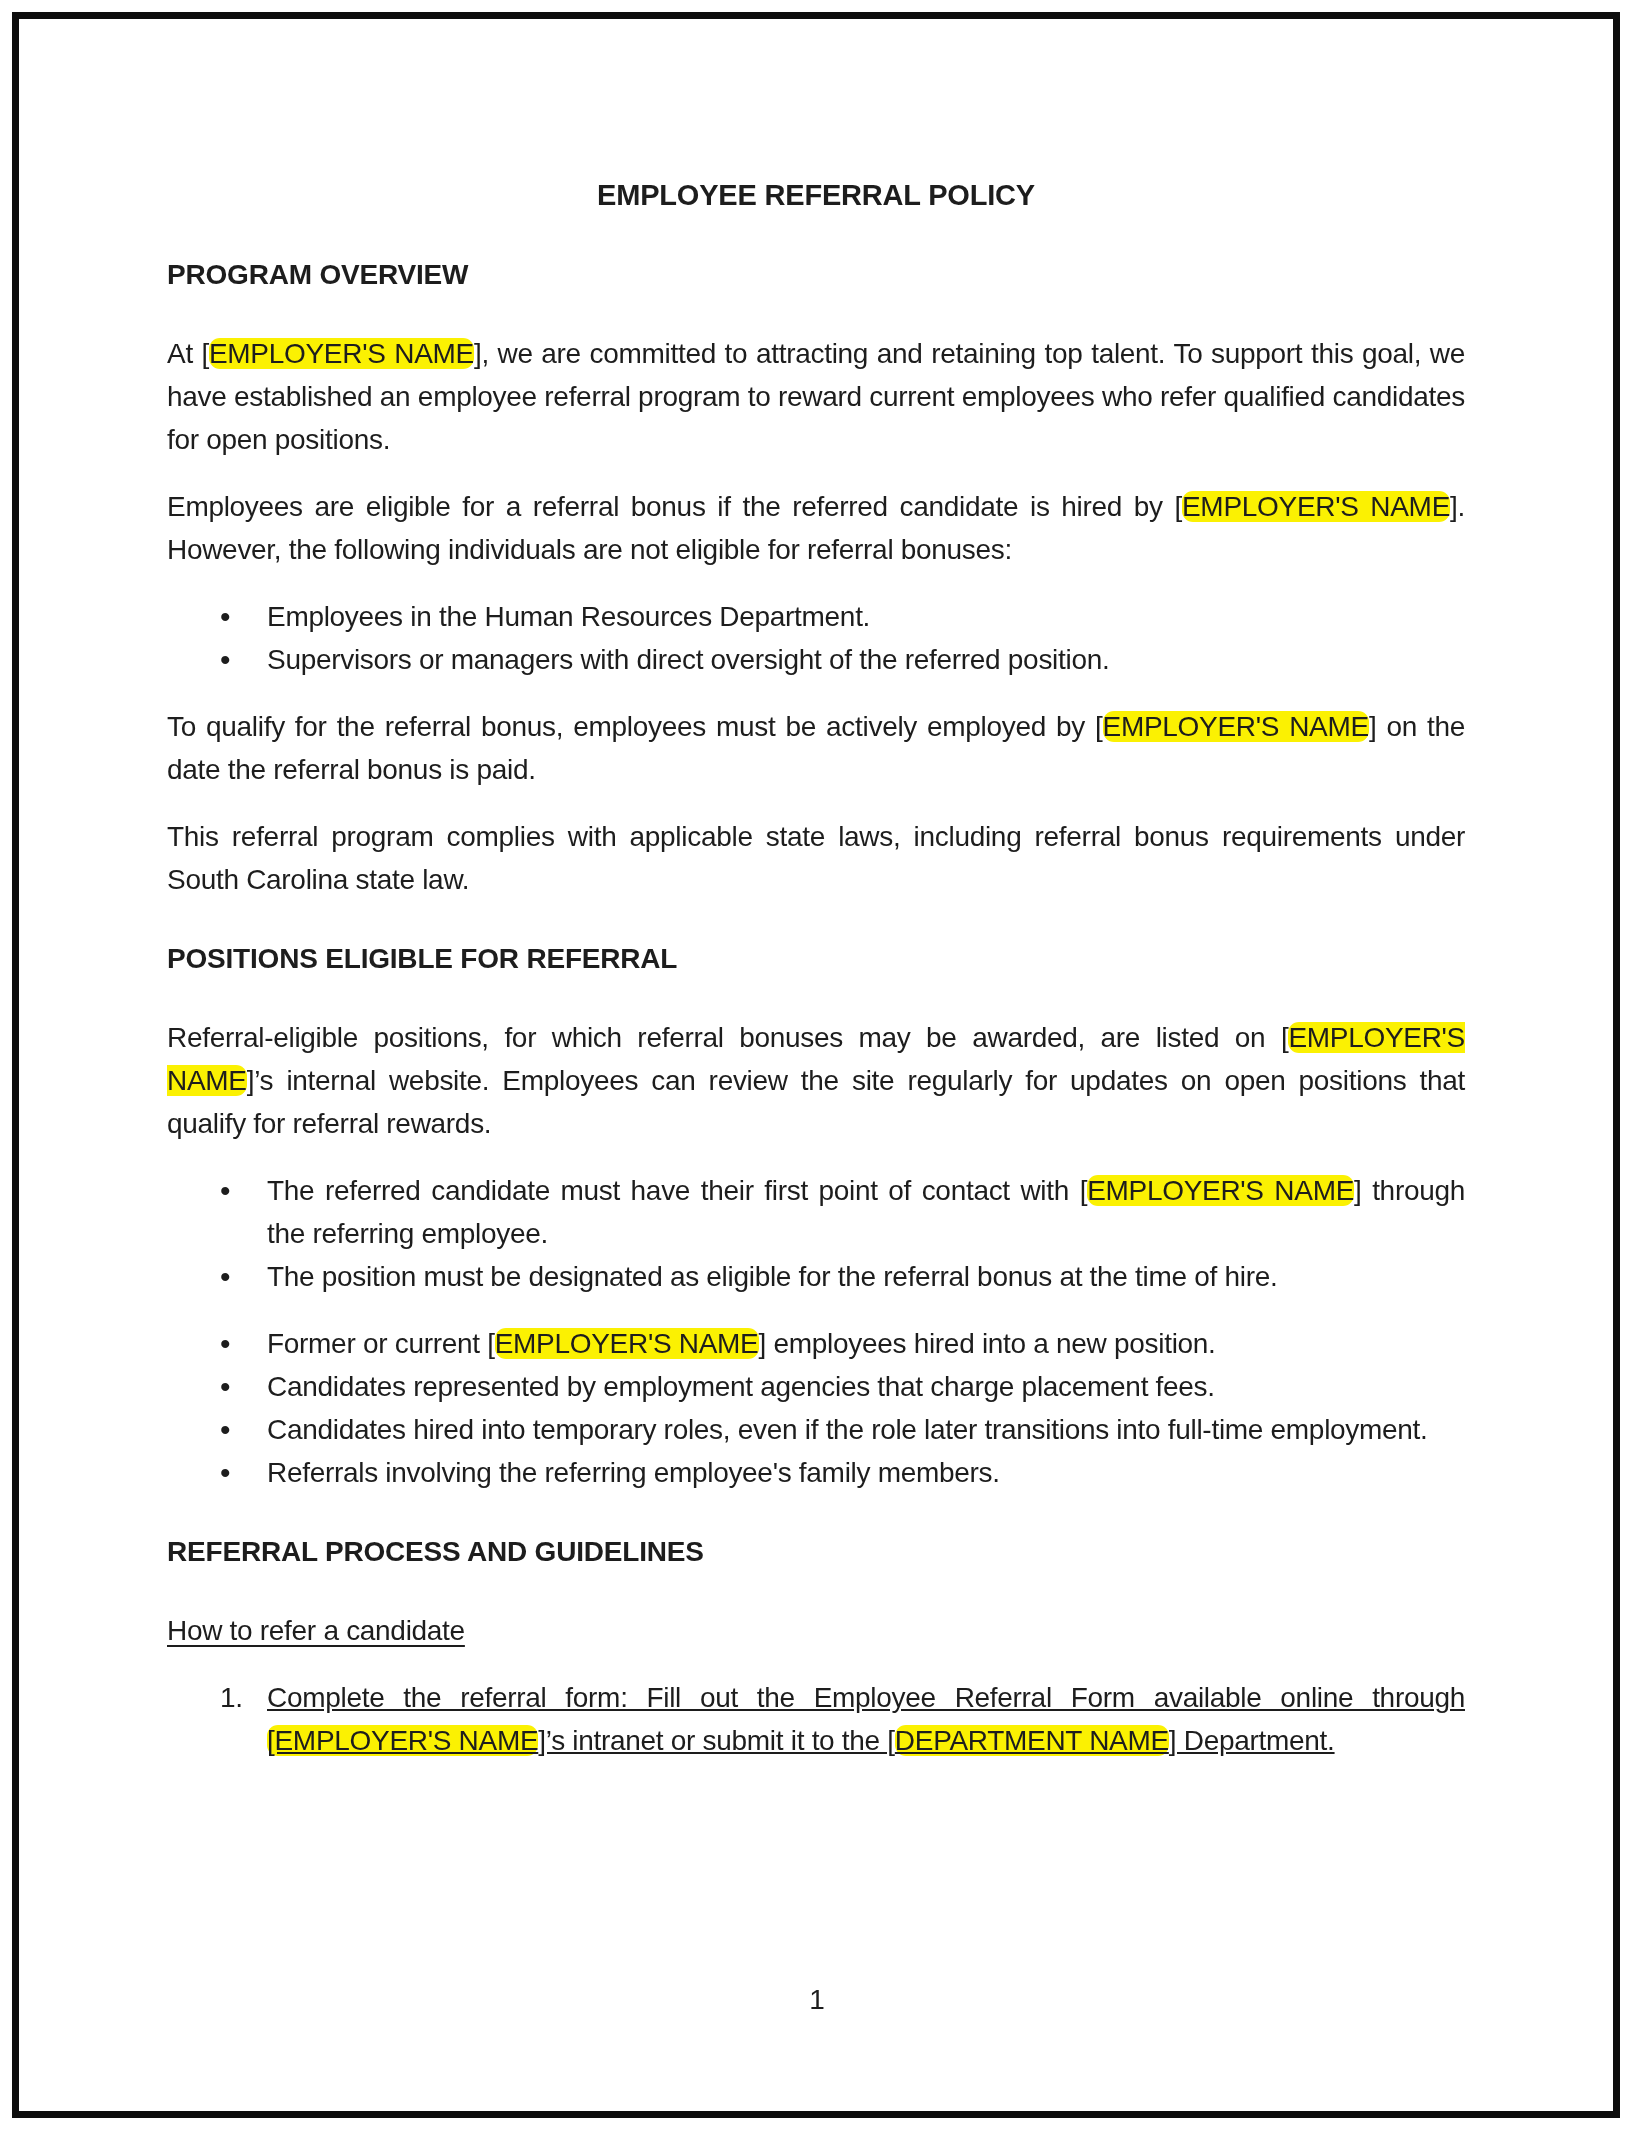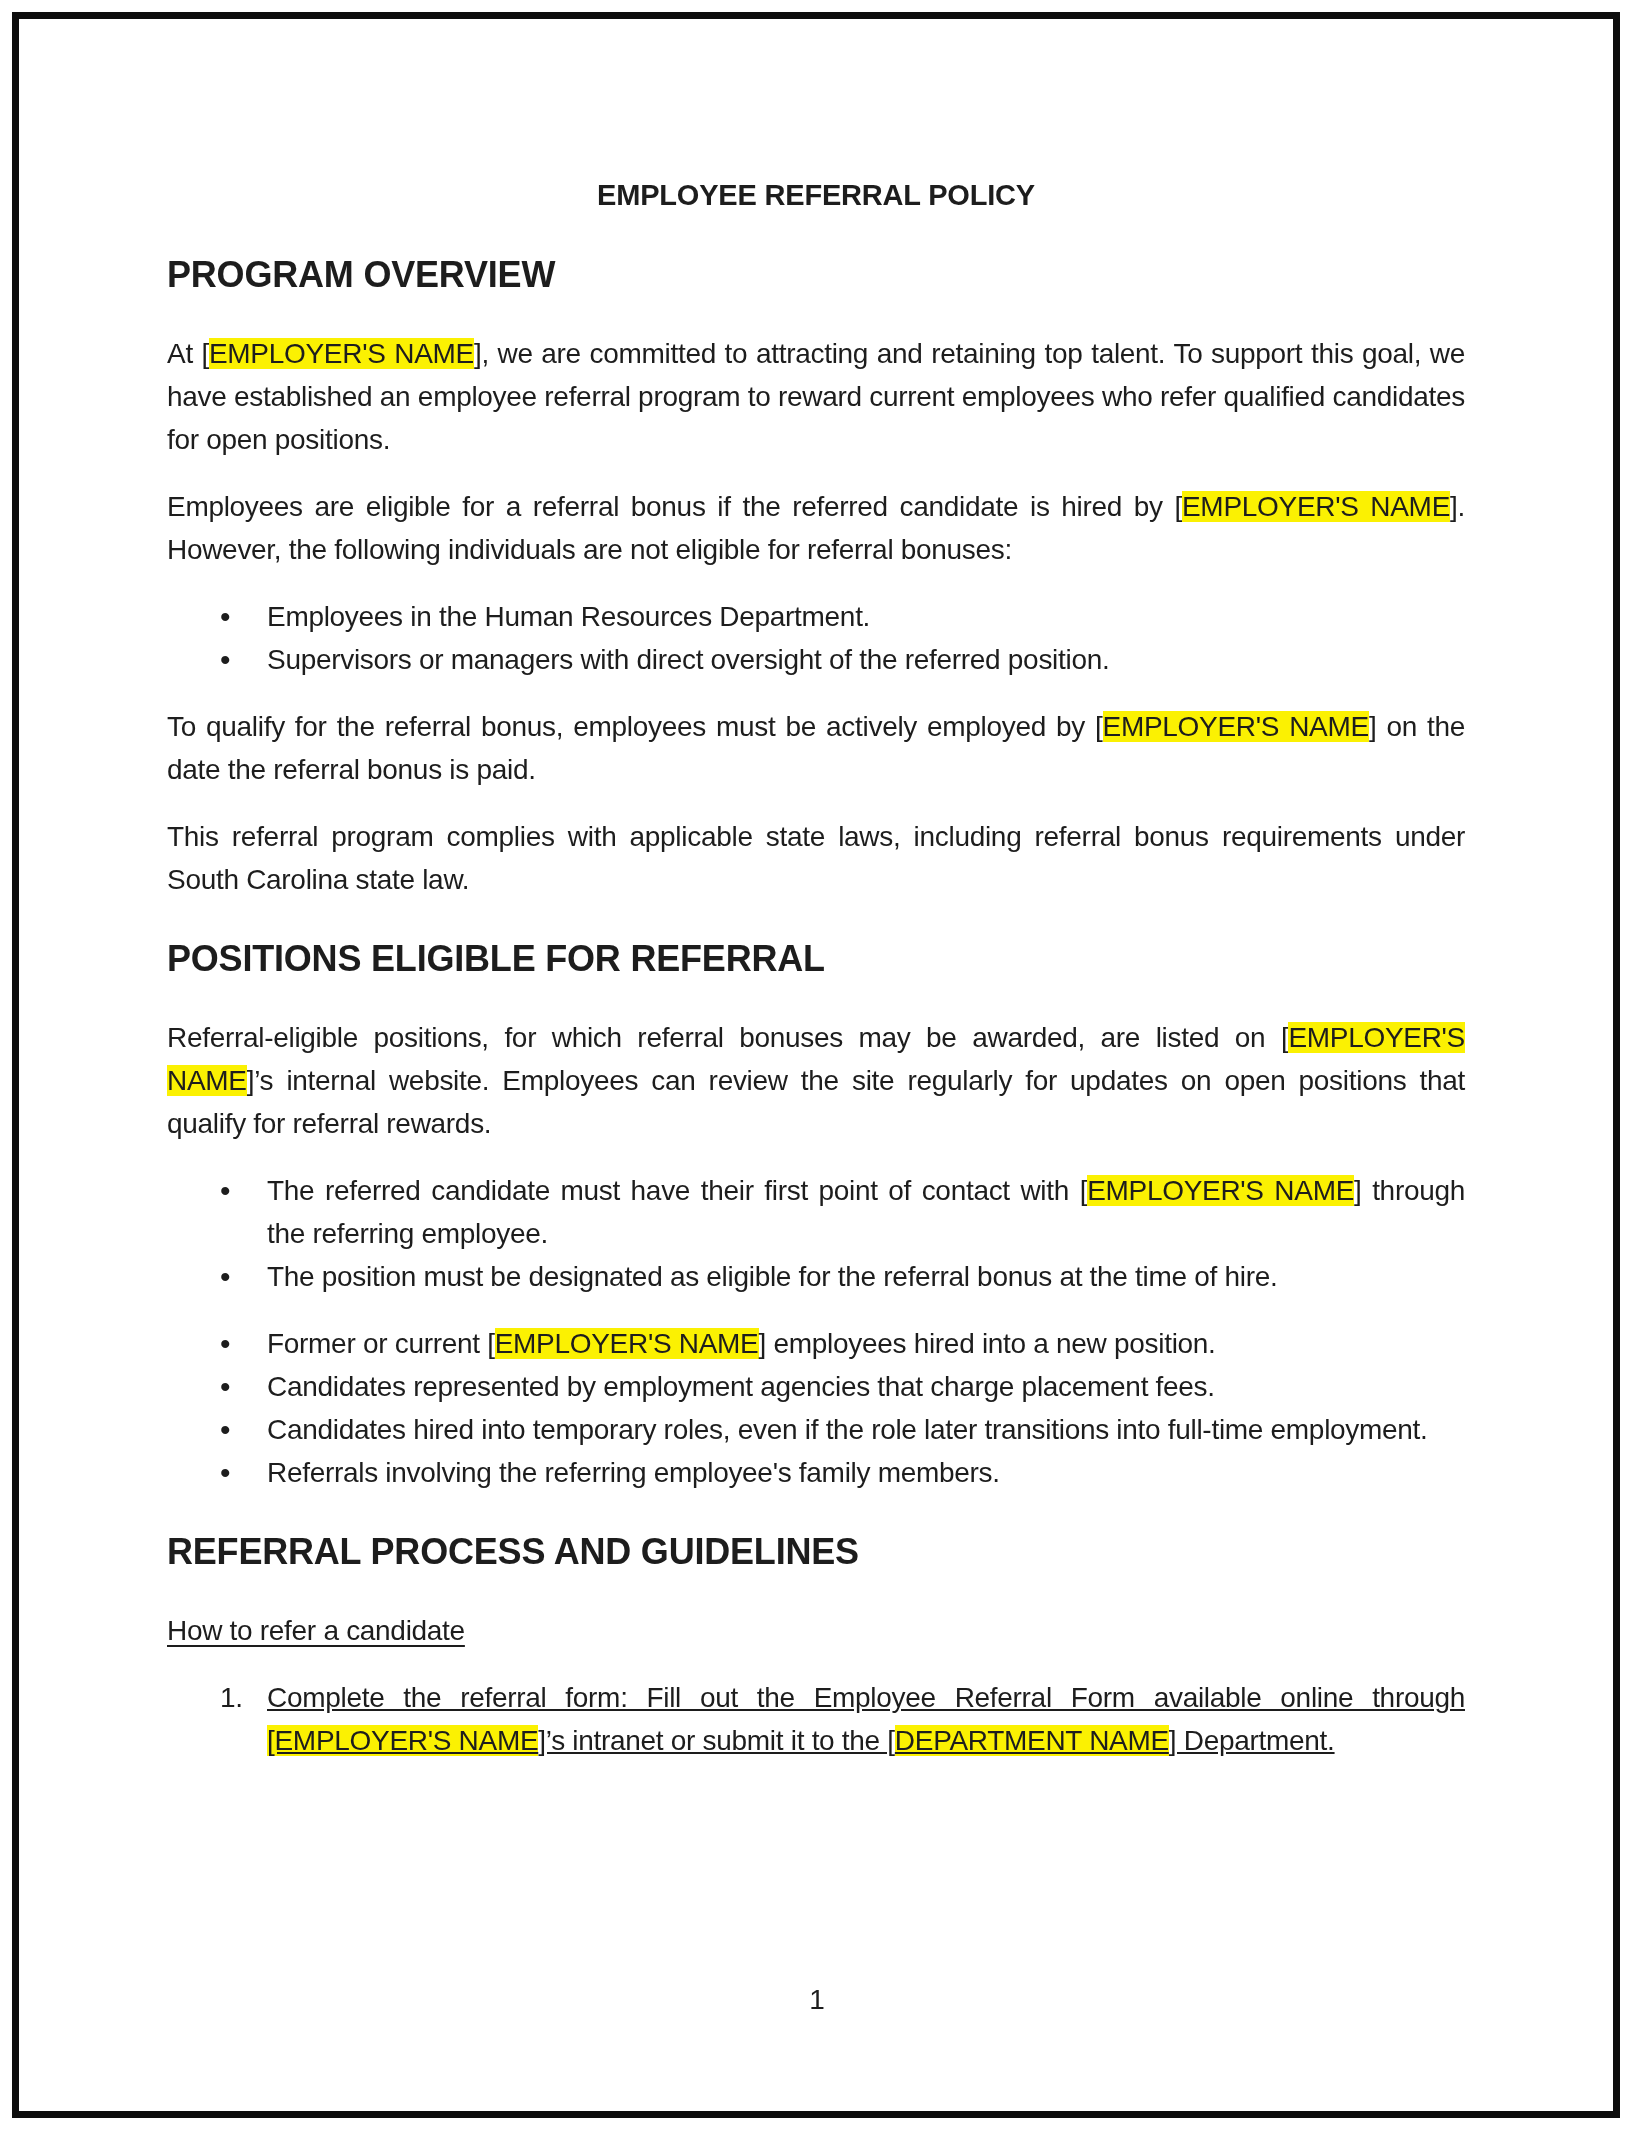--- a/index.html
+++ b/index.html
@@ -22,40 +22,40 @@
   .content{
     position:absolute;left:167px;top:162px;width:1298px;
     font-size:28px;line-height:43px;letter-spacing:-0.3px;
     text-align:justify;
   }
   .title{
     font-size:29px;font-weight:bold;text-align:center;
     margin:12px 0 24px 0;line-height:43px;letter-spacing:-0.2px;
   }
   h2{
-    font-size:36px;font-weight:bold;margin:36px 0;line-height:43px;
+    font-size:28px;font-weight:bold;margin:36px 0;line-height:43px;
     text-align:left;letter-spacing:-0.2px;
   }
   h3{
     font-size:28px;font-weight:normal;margin:24px 0;line-height:43px;
     text-decoration:underline;text-underline-offset:5px;text-align:left;
   }
   p{margin:24px 0;}
   ul,ol{list-style:none;margin:24px 0;padding:0 0 0 100px;}
   li{position:relative;}
   ul li::before{
     content:"\2022";position:absolute;left:-47px;top:0;
     font-size:30px;
   }
   ol{counter-reset:num;text-decoration:underline;}
   ol li{counter-increment:num;}
   ol li::before{
     content:counter(num) ".";position:absolute;left:-47px;top:0;
   }
-  .hl{background:var(--hl-color);}
+  .hl{background:var(--hl-color);border-radius:11px;}
   .page-number{
     position:absolute;left:0;top:1978px;width:100%;
     text-align:center;font-size:28px;line-height:43px;
   }
 </style>
 </head>
 <body>
 
 <div class="page">
   <div class="frame"></div>

